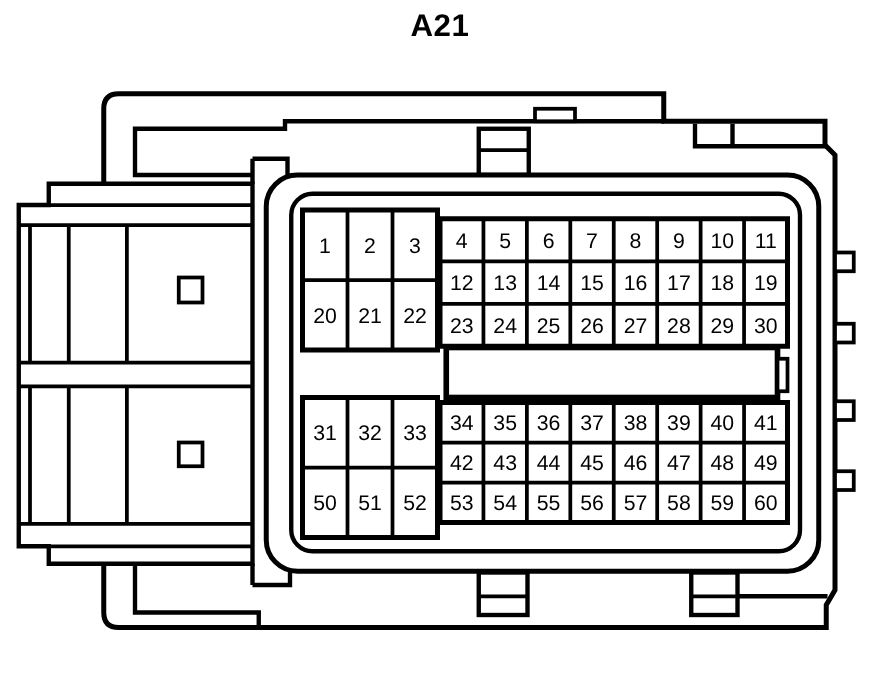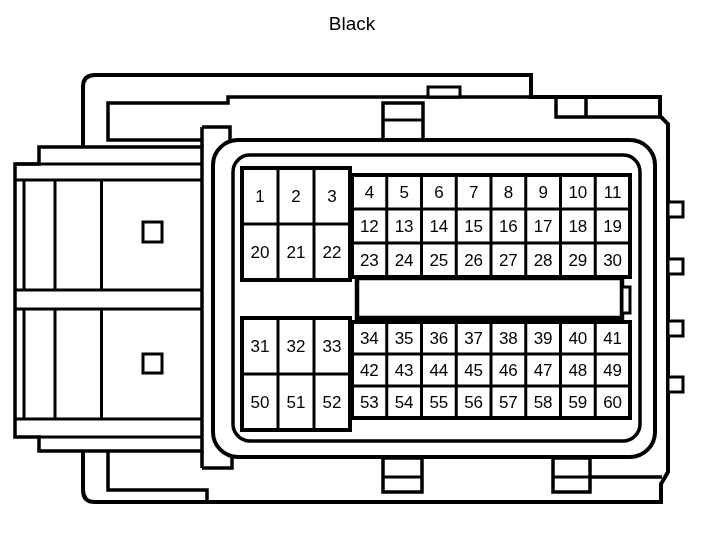--- a/index.html
+++ b/index.html
@@ -170,16 +170,16 @@
           <text x="473.625" y="402.5" dominant-baseline="central">56</text>
           <text x="508.375" y="402.5" dominant-baseline="central">57</text>
           <text x="543.125" y="402.5" dominant-baseline="central">58</text>
           <text x="577.875" y="402.5" dominant-baseline="central">59</text>
           <text x="612.625" y="402.5" dominant-baseline="central">60</text>
         </g>
       </g>
   </svg>
 
   <div class="title-block">
-    <div class="title-sub">Black</div>
+    <div class="title-main">A21</div>
   </div>
 
 </div>
 
 </body></html>

